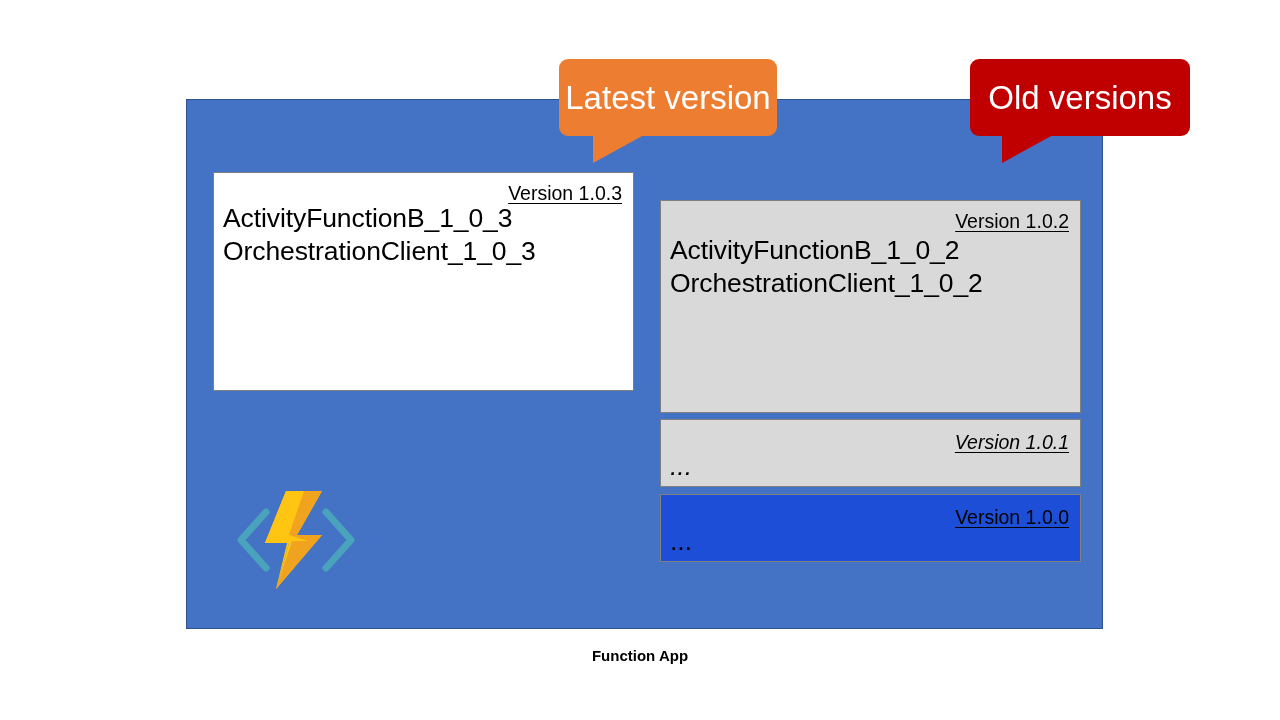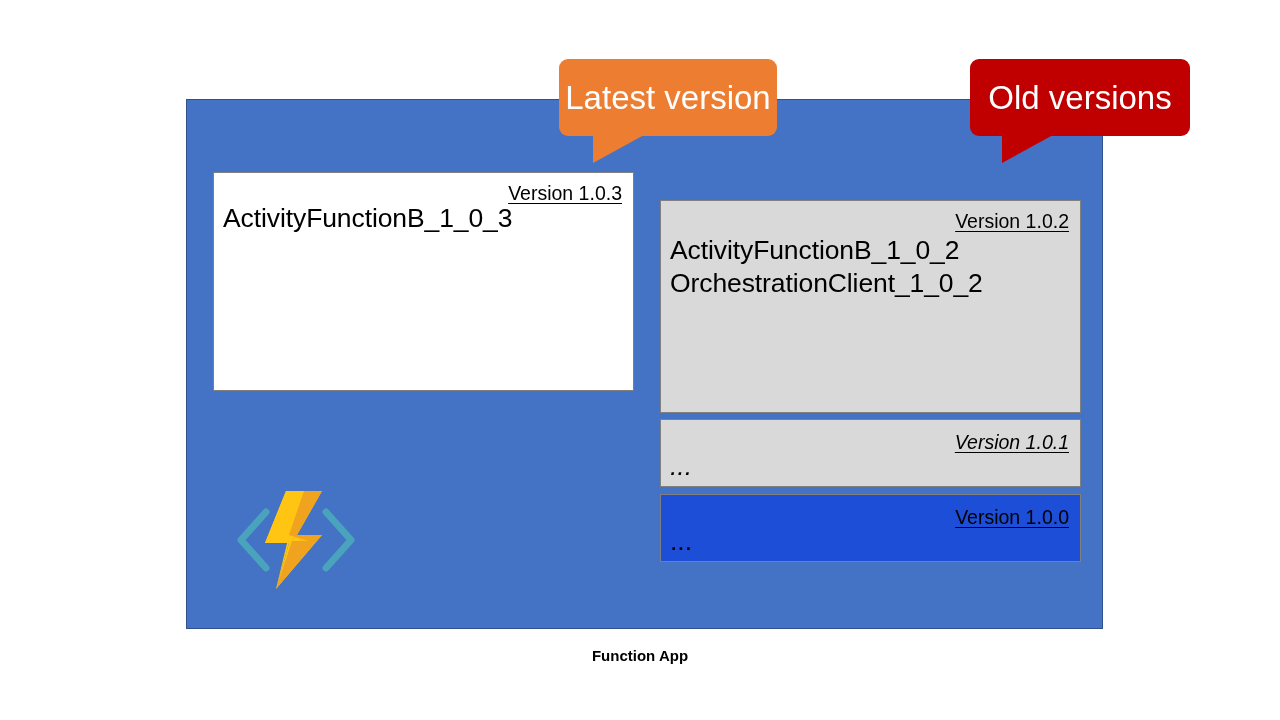--- a/index.html
+++ b/index.html
@@ -185,20 +185,21 @@
 <body>
 
 <div id="canvas">
 
   <div class="app-container"></div>
 
   <div class="card card-latest">
     <div class="card-version">Version 1.0.3</div>
     <div class="card-list">
       <div class="line">ActivityFunctionB_1_0_3</div>
+      <div class="line">OrchestrationClient_1_0_3</div>
     </div>
   </div>
 
   <div class="card card-old-2">
     <div class="card-version">Version 1.0.2</div>
     <div class="card-list">
       <div class="line">ActivityFunctionB_1_0_2</div>
       <div class="line">OrchestrationClient_1_0_2</div>
     </div>
   </div>

